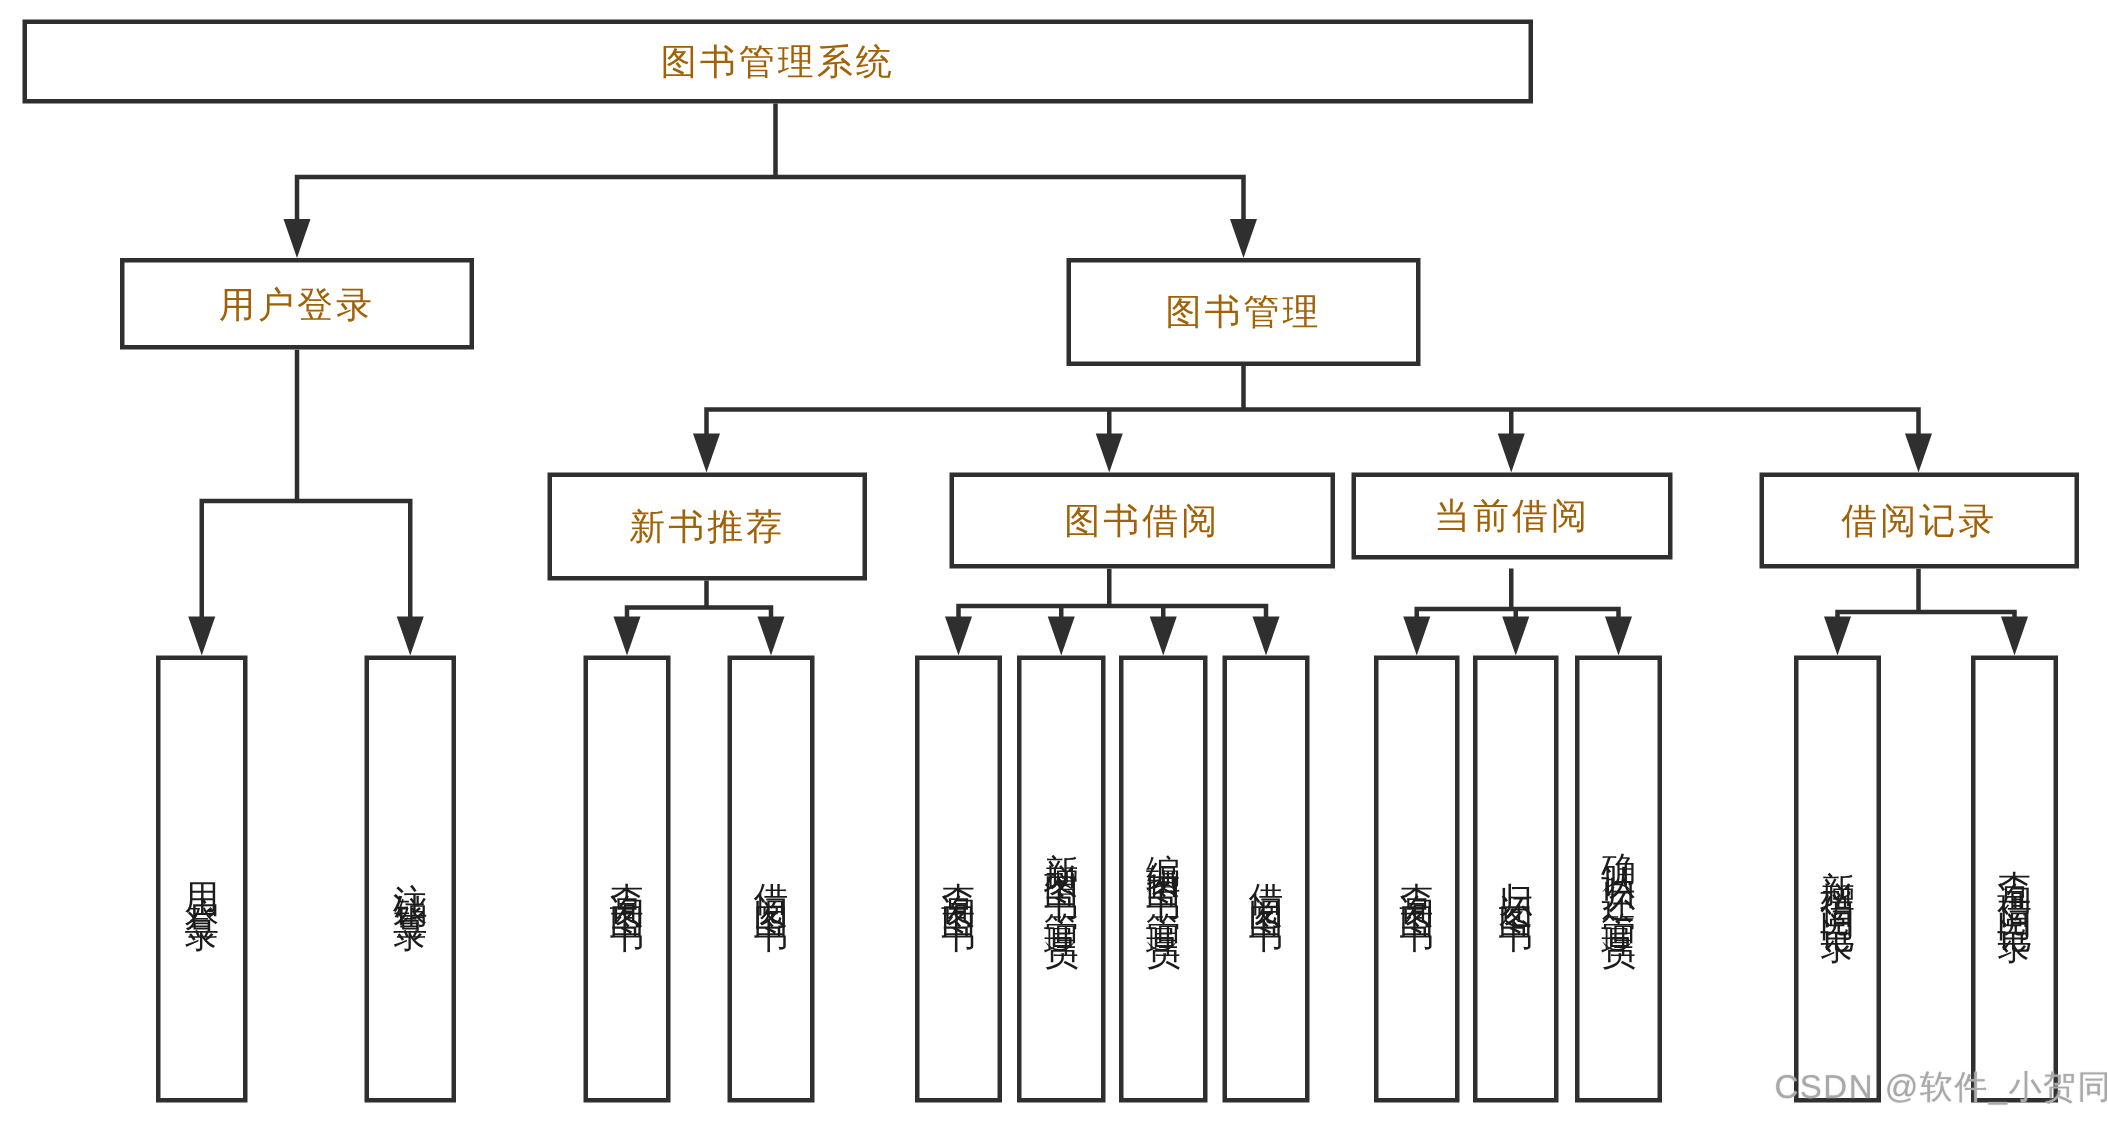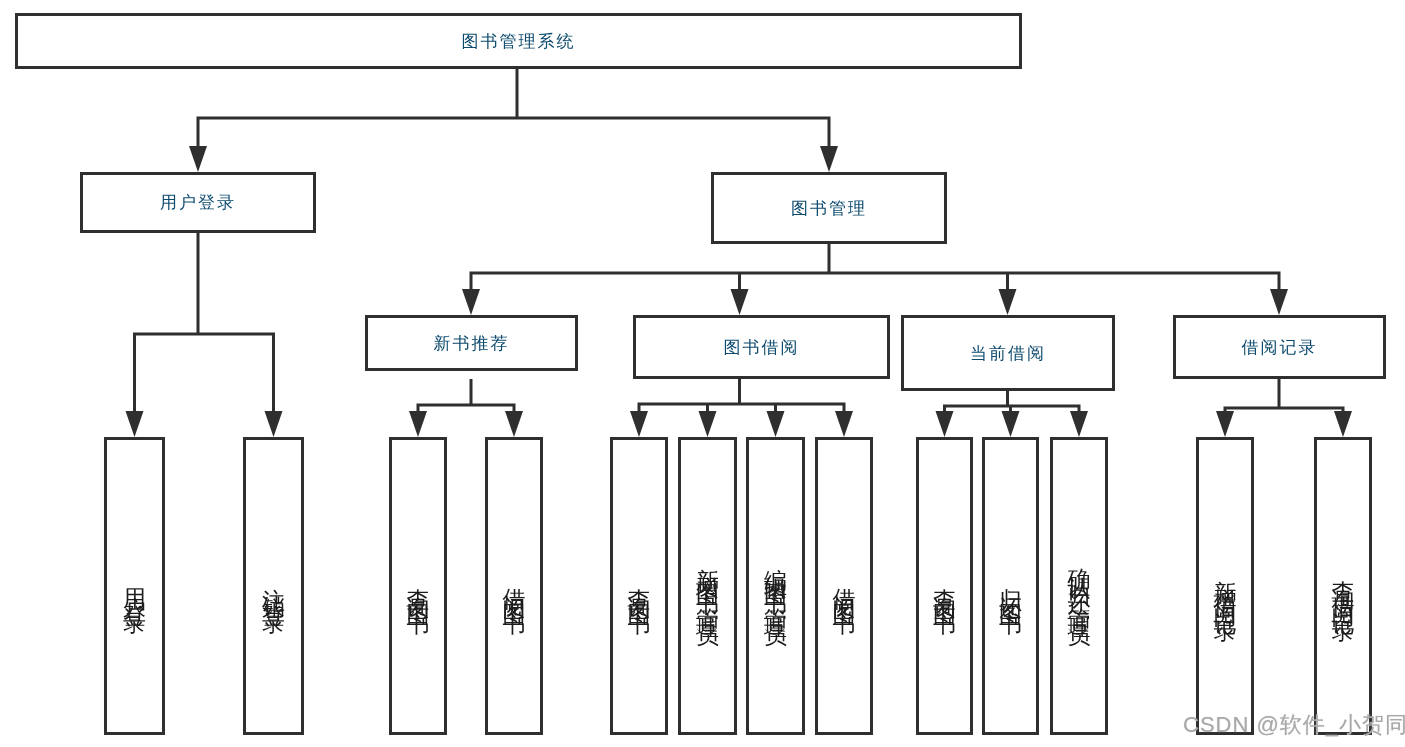--- a/index.html
+++ b/index.html
@@ -25,23 +25,23 @@
   .box {
     position: absolute;
     box-sizing: border-box;
     background: #ffffff;
     border: 3px solid #2f2f2f;
     display: flex;
     align-items: center;
     justify-content: center;
   }
   .hlabel {
-    font-size: 17px;
+    font-size: 24px;
     letter-spacing: 2px;
-    color: #0c4a6e;
+    color: #a16207;
     white-space: nowrap;
     font-family: Liberation Serif, serif;
   }
   .vlabel {
     writing-mode: vertical-rl;
     text-orientation: mixed;
     font-size: 23px;
     letter-spacing: 8px;
     color: #1c1c1c;
     white-space: nowrap;
@@ -114,27 +114,27 @@
     <span class="hlabel">图书管理系统</span>
   </div>
 
   <div class="box" style="left:80px; top:172px; width:236px; height:61px">
     <span class="hlabel">用户登录</span>
   </div>
   <div class="box" style="left:711px; top:172px; width:236px; height:72px">
     <span class="hlabel">图书管理</span>
   </div>
 
-  <div class="box" style="left:365px; top:315px; width:213px; height:56px">
+  <div class="box" style="left:365px; top:315px; width:213px; height:72px">
     <span class="hlabel">新书推荐</span>
   </div>
   <div class="box" style="left:633px; top:315px; width:257px; height:64px">
     <span class="hlabel">图书借阅</span>
   </div>
-  <div class="box" style="left:901px; top:315px; width:214px; height:76px">
+  <div class="box" style="left:901px; top:315px; width:214px; height:58px">
     <span class="hlabel">当前借阅</span>
   </div>
   <div class="box" style="left:1173px; top:315px; width:213px; height:64px">
     <span class="hlabel">借阅记录</span>
   </div>
 
   <div class="box" style="left:104px; top:437px; width:61px; height:298px">
     <span class="vlabel">用户登录</span>
   </div>
   <div class="box" style="left:243px; top:437px; width:61px; height:298px">

